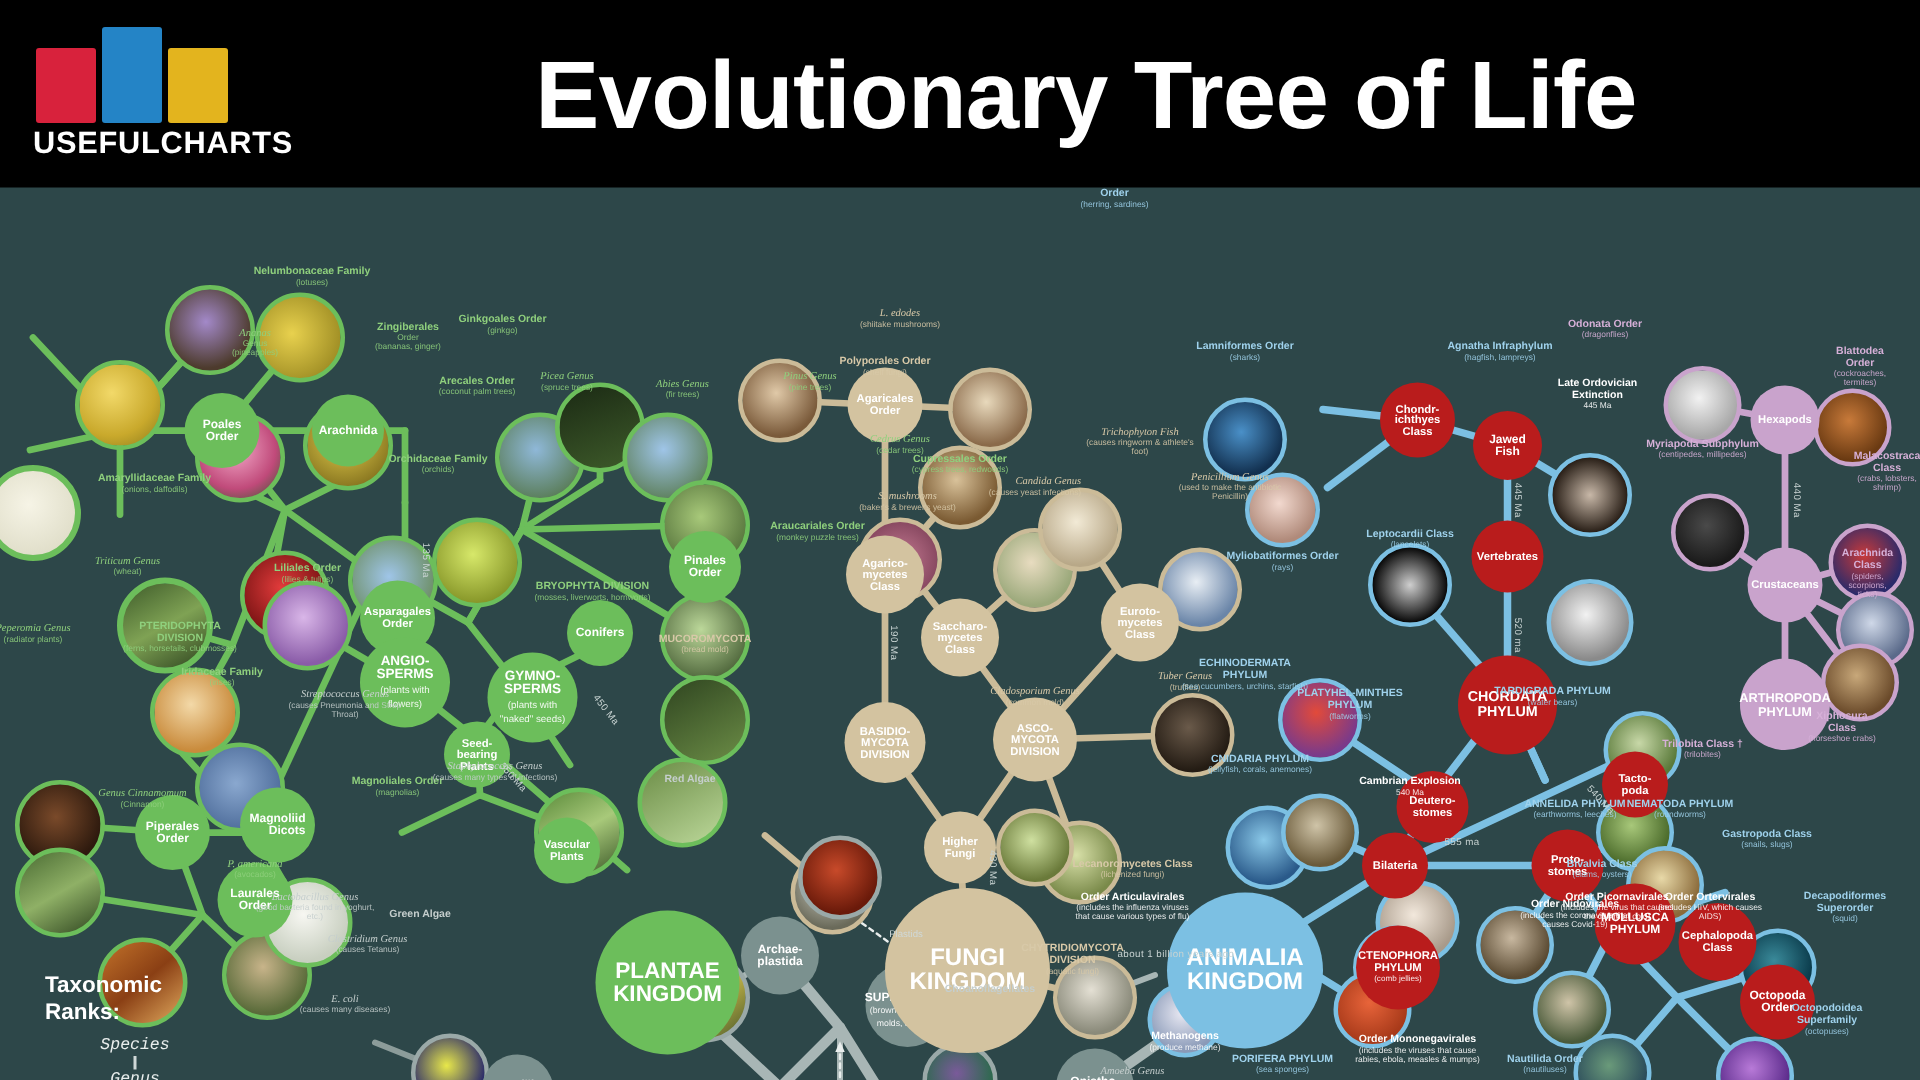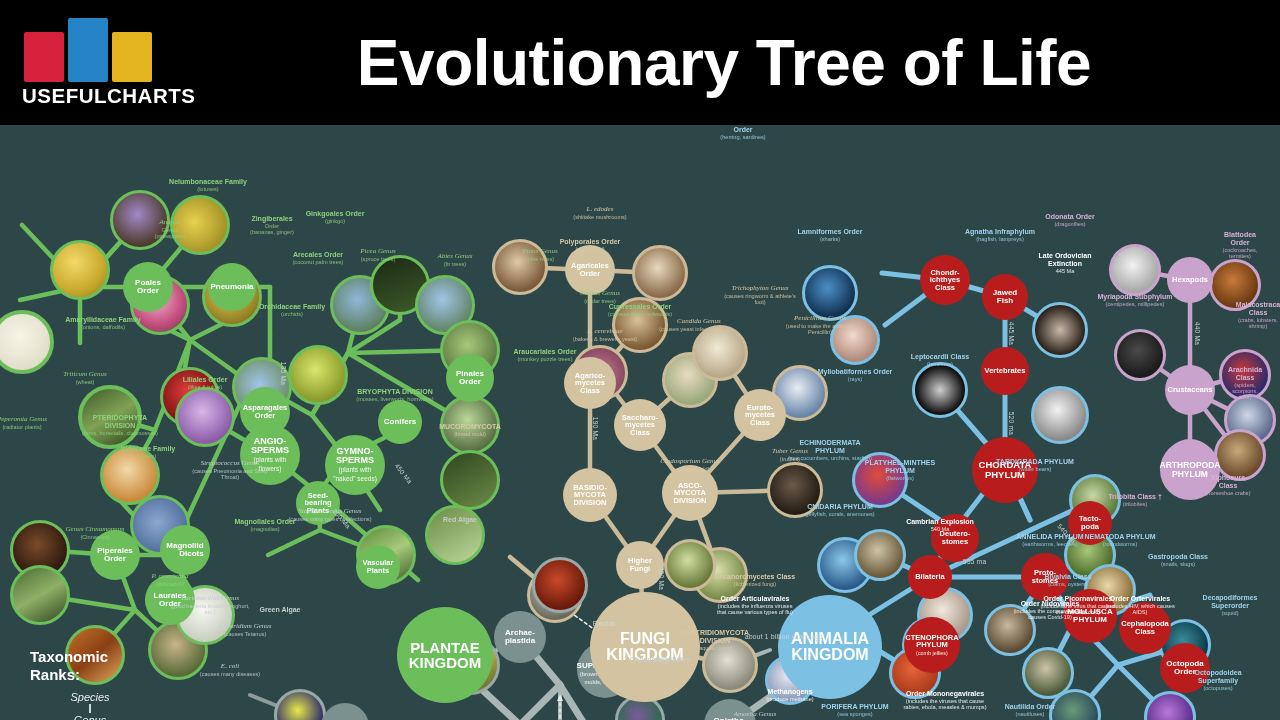--- a/index.html
+++ b/index.html
@@ -57,21 +57,21 @@
   .c-white{color:#ffffff;}
 
   
   .ma{position:absolute;color:#c8d3d2;font-size:6.5px;letter-spacing:.3px;
     transform-origin:center center;white-space:nowrap;}
 
   
   #ranks{position:absolute;left:30px;top:523px;width:120px;color:#fff;}
   #ranks .rk-title{font-size:15px;font-weight:bold;line-height:1.18;}
   #ranks .rk-list{margin-top:8px;text-align:center;}
-  #ranks .rk{font-family:Liberation Sans, sans-serif;font-style:italic;font-size:11px;color:#e9eeed;}
+  #ranks .rk{font-family:Liberation Mono, monospace;font-style:italic;font-size:11px;color:#e9eeed;}
   #ranks .rk-bar{width:2px;height:9px;background:#cfd8d7;margin:1px auto;}
 
   
   .dotlab{position:absolute;color:#cfd8d7;font-size:5.6px;letter-spacing:.6px;
     transform:translate(-50%,-50%);white-space:nowrap;}
 </style>
 </head>
 <body>
 
 <div id="stage">
@@ -317,21 +317,21 @@
         <div class="node photo" style="left: 1240px; top: 330px; width: 52px; height: 52px; border-width: 3.38px; border-color: rgb(201, 163, 204); background: radial-gradient(circle at 45% 40%, rgb(200, 168, 122), rgb(106, 74, 42) 70%);"></div>
         <div class="node photo" style="left: 1190px; top: 340px; width: 52px; height: 52px; border-width: 3.38px; border-color: rgb(201, 163, 204); background: radial-gradient(circle at 45% 40%, rgb(184, 168, 144), rgb(106, 90, 66) 70%);"></div>
         <div class="node photo" style="left: 300px; top: 590px; width: 52px; height: 52px; border-width: 3.38px; border-color: rgb(154, 169, 168); background: radial-gradient(circle at 45% 40%, rgb(232, 232, 74), rgb(42, 42, 106) 70%);"></div>
         <div class="node photo" style="left: 470px; top: 540px; width: 60px; height: 60px; border-width: 3.9px; border-color: rgb(154, 169, 168); background: linear-gradient(140deg, rgb(122, 138, 58), rgb(200, 184, 74), rgb(74, 90, 42));"></div>
         <div class="node photo" style="left: 640px; top: 595px; width: 50px; height: 50px; border-width: 3.25px; border-color: rgb(154, 169, 168); background: radial-gradient(circle at 45% 40%, rgb(122, 90, 154), rgb(42, 106, 74) 70%);"></div>
         <div class="node photo" style="left: 560px; top: 460px; width: 56px; height: 56px; border-width: 3.64px; border-color: rgb(154, 169, 168); background: radial-gradient(circle at 45% 40%, rgb(200, 74, 42), rgb(106, 26, 10) 70%);"></div>
         <div class="node hub g" style="left: 148px; top: 162px; width: 50px; height: 50px; font-size: 8px;">
           <span class="nlabel">Poales<br>Order</span>
         </div>
         <div class="node hub g" style="left: 232px; top: 162px; width: 48px; height: 48px; font-size: 8px;">
-          <span class="nlabel">Pneumonia</span>
+          <span class="nlabel">Arachnida</span>
         </div>
         <div class="node hub g" style="left: 265px; top: 287px; width: 50px; height: 50px; font-size: 7.5px;">
           <span class="nlabel">Asparagales<br>Order</span>
         </div>
         <div class="node hub g" style="left: 115px; top: 430px; width: 50px; height: 50px; font-size: 8px;">
           <span class="nlabel">Piperales<br>Order</span>
         </div>
         <div class="node hub g" style="left: 170px; top: 475px; width: 50px; height: 50px; font-size: 8px;">
           <span class="nlabel">Laurales<br>Order</span>
         </div>
@@ -538,29 +538,29 @@
         </div>
         <div class="lab c-fungi ital" style="left: 600px; top: 88px; max-width: 84px; font-size: 7px;">
           <span class="t1">L. edodes</span>
           <span class="t2" style="font-size:5.6px">(shiitake mushrooms)</span>
         </div>
         <div class="lab c-fungi" style="left: 590px; top: 120px; max-width: 84px; font-size: 7px;">
           <span class="t1">Polyporales Order</span>
           <span class="t2" style="font-size:5.6px">(shelf fungi)</span>
         </div>
         <div class="lab c-fungi ital" style="left: 605px; top: 210px; max-width: 84px; font-size: 7px;">
-          <span class="t1">S. cerevisiae</span>
+          <span class="t1">S. mushrooms</span>
           <span class="t2" style="font-size:5.6px">(baker's &amp; brewer's yeast)</span>
         </div>
         <div class="lab c-fungi ital" style="left: 690px; top: 200px; max-width: 84px; font-size: 7px; text-align: right;">
           <span class="t1">Candida Genus</span>
           <span class="t2" style="font-size:5.6px">(causes yeast infections)</span>
         </div>
         <div class="lab c-fungi ital" style="left: 760px; top: 170px; max-width: 84px; font-size: 7px;">
-          <span class="t1">Trichophyton Genus</span>
+          <span class="t1">Trichophyton Fish</span>
           <span class="t2" style="font-size:5.6px">(causes ringworm &amp; athlete's foot)</span>
         </div>
         <div class="lab c-fungi ital" style="left: 820px; top: 200px; max-width: 84px; font-size: 7px;">
           <span class="t1">Penicillium Genus</span>
           <span class="t2" style="font-size:5.6px">(used to make the antibiotic Penicillin)</span>
         </div>
         <div class="lab c-fungi ital" style="left: 790px; top: 330px; max-width: 84px; font-size: 7px;">
           <span class="t1">Tuber Genus</span>
           <span class="t2" style="font-size:5.6px">(truffles)</span>
         </div>

